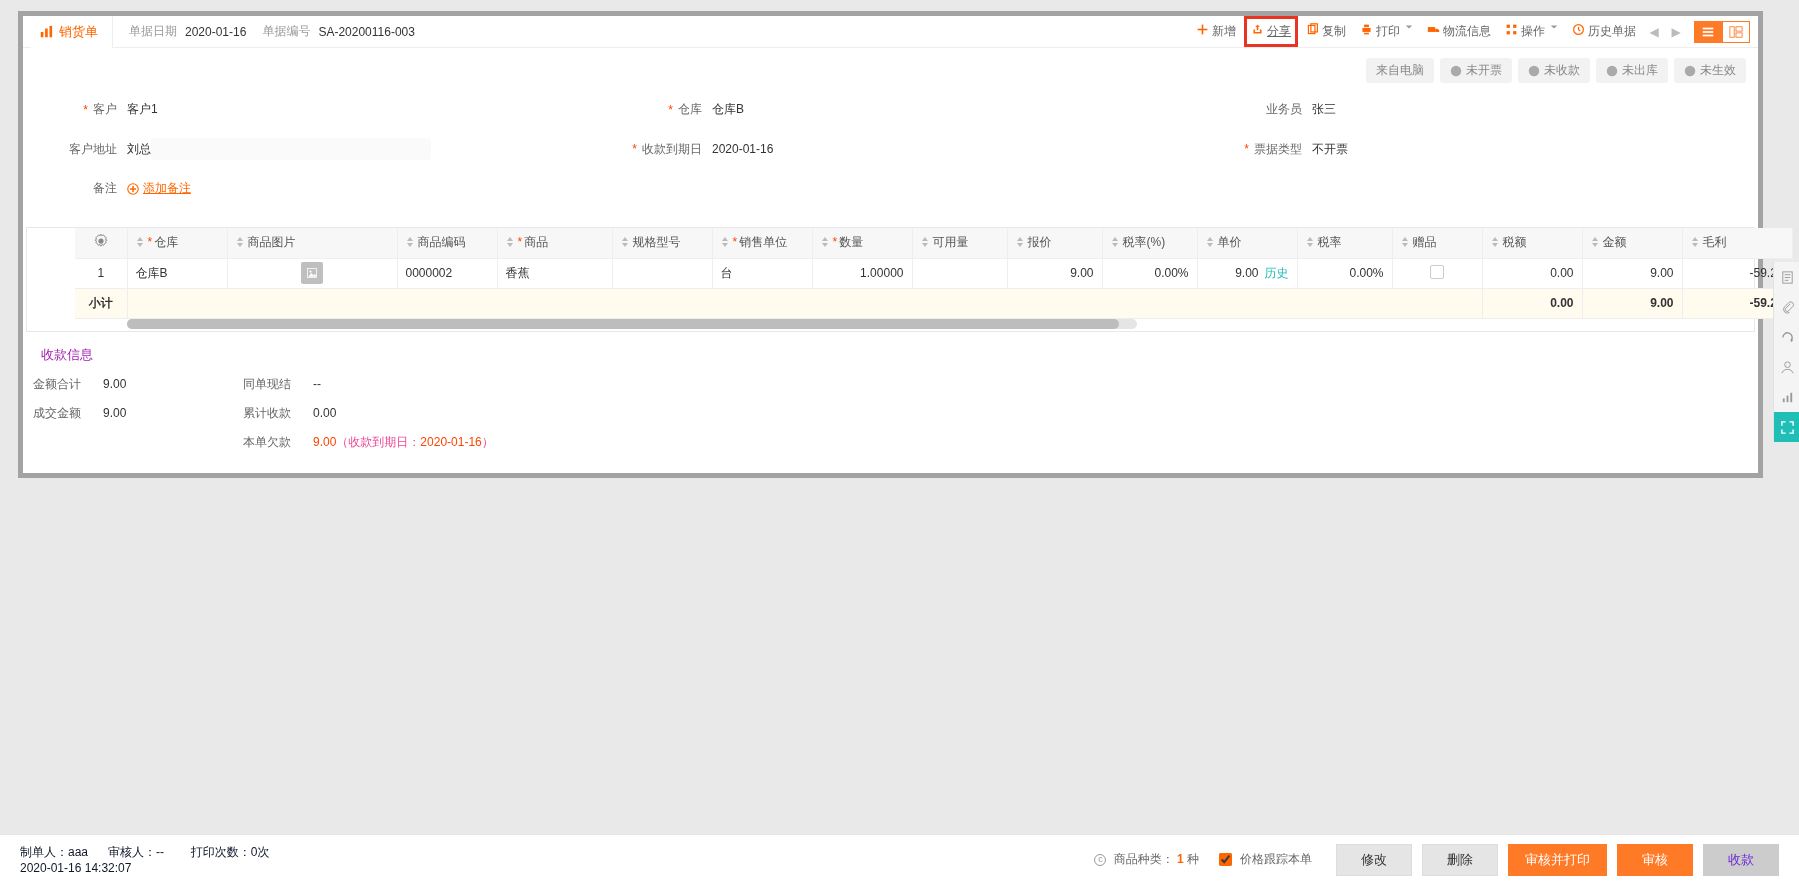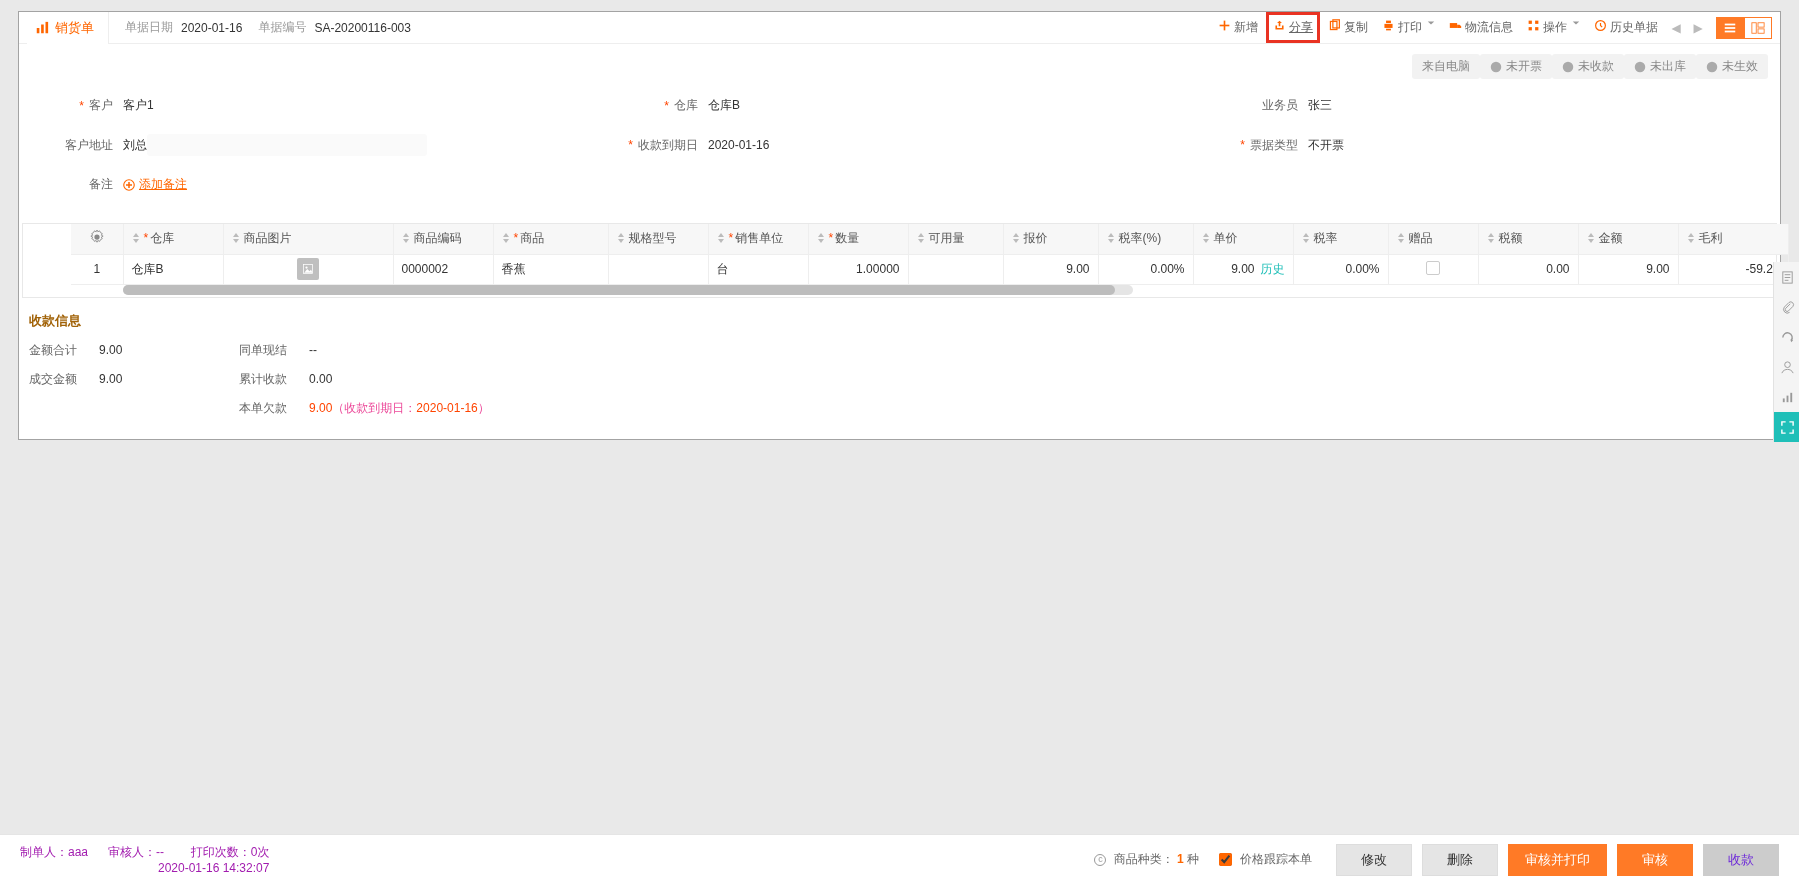--- a/index.html
+++ b/index.html
@@ -10,24 +10,24 @@
     color: #333;
     background: #e9e9e9;
     width: 1799px;
     height: 884px;
     overflow: hidden;
     position: relative;
   }
   .panel {
     position: absolute;
     left: 18px;
-    right: 18px;
+    right: 36px;
     top: 11px;
     background: #fff;
-    border: 1px solid #a3a3a3;
+    border: 5px solid #a3a3a3;
   }
   
   .topbar {
     height: 32px;
     display: flex;
     align-items: center;
     background: #fff;
     position: relative;
     padding: 0 8px;
     border-bottom: 1px solid #eee;
@@ -53,21 +53,21 @@
   .tbtn .chev { width:8px; height:8px; fill:#999; margin-left:2px;}
   .highlight-box { border:3px solid #e93323; padding:4px 4px;text-decoration:underline;}
   .nav-arrow { width:20px; text-align:center; color:#bbb; font-size:12px; cursor:pointer;}
   .view-toggle { display:flex; margin-left:6px;}
   .vbtn { width:28px; height:22px; display:flex; align-items:center; justify-content:center; border:1px solid #ff7a26; }
   .vbtn.active { background:#ff7a26; }
   .vbtn svg { width:14px; height:14px; fill:#fff;}
   .vbtn.inactive svg { fill:#ff7a26;}
   .vbtn.inactive { background:#fff;}
   
-  .status-row { display:flex; justify-content:flex-end; padding:10px 12px 0 12px; }
+  .status-row { display:flex; justify-content:flex-end; padding:10px 12px 0 12px; gap:6px;}
   .badge { background:#f2f2f2; border-radius:3px; padding:4px 10px; color:#888; font-size:12px; display:flex; align-items:center; gap:4px;}
   .badge svg { width:12px; height:12px; fill:#aaa;}
   
   .form-area { padding:18px 20px 10px 20px; }
   .form-row { display:flex; margin-bottom:20px;}
   .form-cell { display:flex; align-items:center; font-size:12px; }
   .form-cell.col1 { width: 585px;}
   .form-cell.col2 { width: 600px;}
   .form-cell.col3 { flex:1;}
   .flabel { width:84px; text-align:right; color:#666; padding-right:10px; display:inline-flex; justify-content:flex-end; align-items:center; gap:2px;}
@@ -93,36 +93,36 @@
   .img-thumb { width:22px; height:22px; background:#bfbfbf; display:inline-flex; align-items:center; justify-content:center; border-radius:2px; margin:0 auto;}
   .img-thumb svg {width:12px;height:12px;fill:#fff;}
   .history-link { color:#1fbfb8; margin-left:6px;}
   .hscroll { height:12px; background:#fff; display:flex;}
   .hscroll .track { margin-left:52px; height:10px; background:#e5e5e5; border-radius:5px; width:1010px;}
   .hscroll .thumb-inner{ height:10px; width:992px; background:#bdbdbd; border-radius:5px;}
   .chkbox { width:14px; height:14px; border:1px solid #ccc; border-radius:2px; display:inline-block; background:#fff;}
 
   
   .payinfo { padding:14px 10px 10px 10px;}
-  .payinfo h4 { margin:0 0 12px 0; font-size:13px; font-weight:bold; color:#a16207;}
+  .payinfo h4 { margin:0 0 12px 8px; font-size:13px; font-weight:normal; color:#a21caf;}
   .pay-grid { display:flex;}
   .pay-col { width:210px;}
   .pay-row { display:flex; font-size:12px; margin-bottom:12px; align-items:center;}
   .pay-row .plabel { width:70px; text-align:left; color:#666;}
   .pay-row .pval { color:#333;}
   .pay-row .pval.red, .pay-row .pextra { color:#f40;}
   .pay-row .pextra.gray{ color:#ec4899;}
 
   
   .footer {
     position:absolute; left:0; right:0; bottom:0; height:50px;
     background:#fff; border-top:1px solid #e5e5e5;
     display:flex; align-items:center; padding:0 20px;
   }
-  .footer .finfo { color:#a21caf; font-size:12px; line-height:16px;text-align:right;}
+  .footer .finfo { color:#0f172a; font-size:12px; line-height:16px;}
   .footer .fmid { margin-left:auto; display:flex; align-items:center; gap:16px; color:#666; font-size:12px;}
   .footer .fmid .orange { color:#f60; font-weight:bold;}
   .footer .fchk { display:flex; align-items:center; gap:5px;}
   .footer .fchk input { accent-color:#f60;}
   .footer .actions { display:flex; gap:10px; margin-left:24px;}
   .btn { min-width:76px; height:32px; border:1px solid #ddd; background:#e5e5e5; color:#333; display:flex; align-items:center; justify-content:center; cursor:pointer; font-size:13px;}
   .btn.orange { background:#ff7a26; border-color:#ff7a26; color:#fff; padding:0 16px;}
   .btn.disabled { background:#ccc; border-color:#ccc; color:#6d28d9; cursor:not-allowed;}
 
   
@@ -424,20 +424,27 @@
           <td></td>
           <td class="num">9.00</td>
           <td class="num">0.00%</td>
           <td class="num"><span>9.00</span><a class="history-link">历史</a></td>
           <td class="num">0.00%</td>
           <td class="center"><span class="chkbox"></span></td>
           <td class="num">0.00</td>
           <td class="num">9.00</td>
           <td class="num">-59.21</td>
         </tr>
+        <tr class="subtotal">
+          <td class="center">小计</td>
+          <td colspan="13"></td>
+          <td class="num">0.00</td>
+          <td class="num">9.00</td>
+          <td class="num">-59.21</td>
+        </tr>
       </tbody>
     </table>
     <div class="hscroll">
       <div class="track">
           <div class="thumb-inner"></div>
         </div>
     </div>
   </div>
 
   <div class="payinfo">

